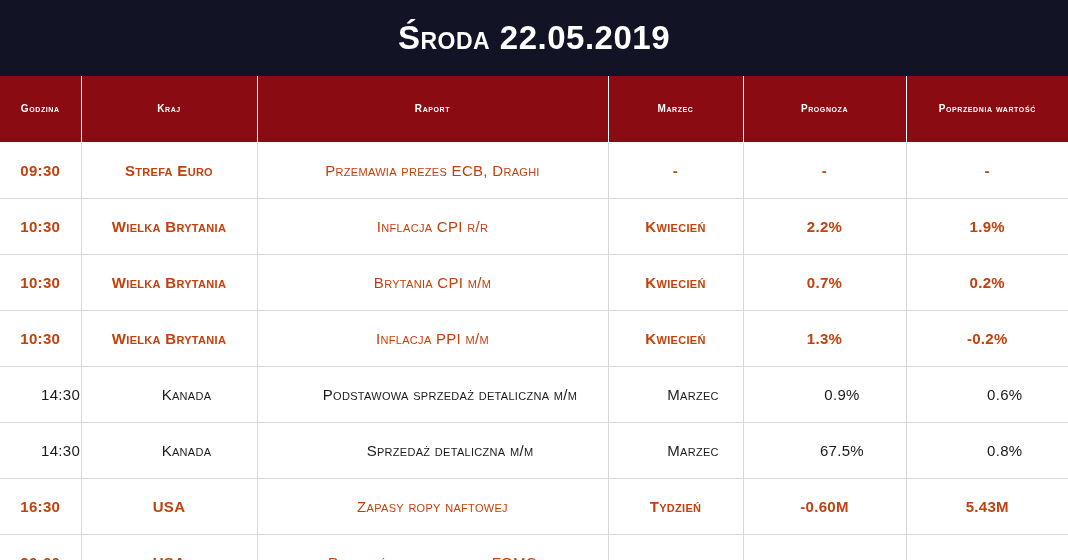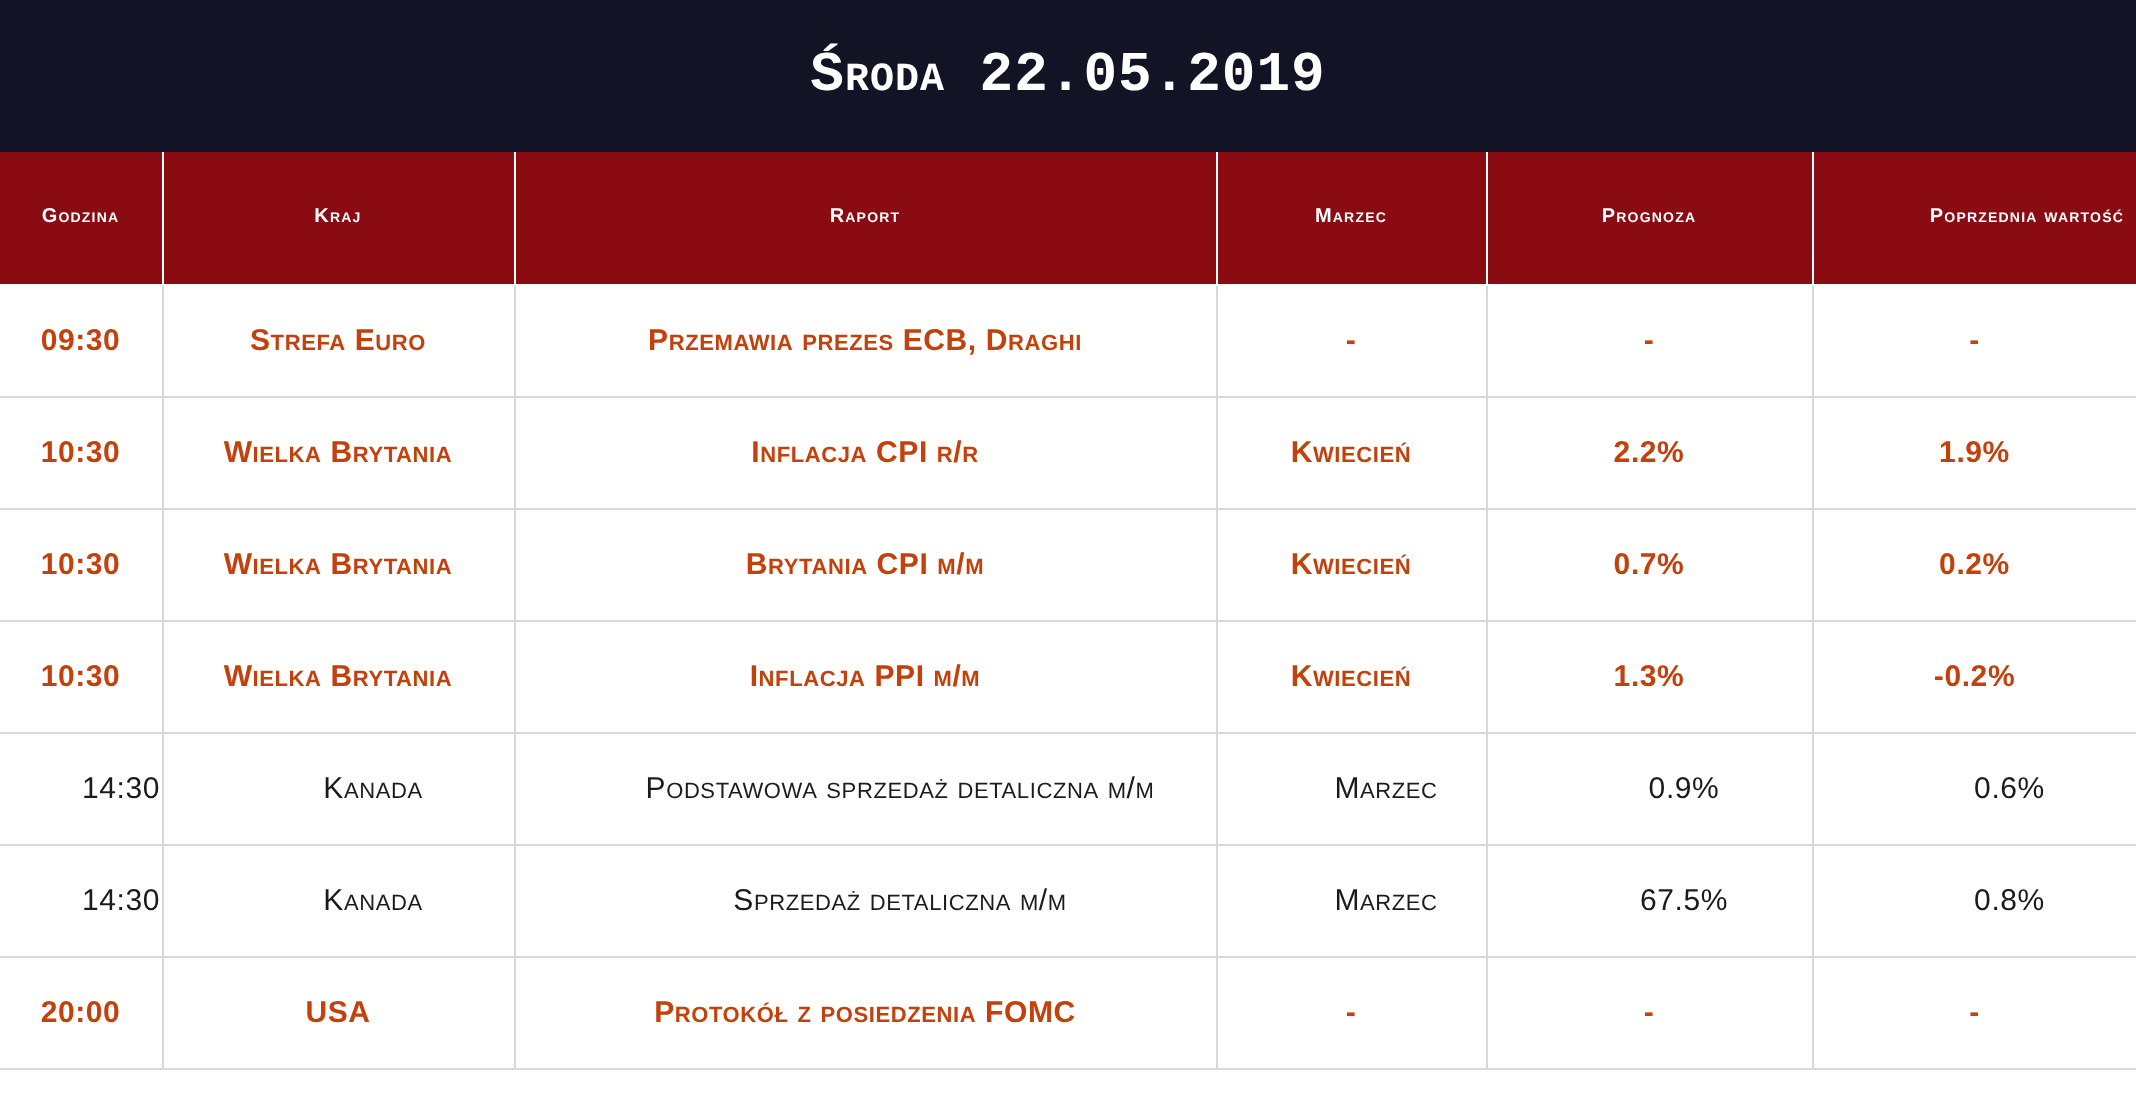--- a/index.html
+++ b/index.html
@@ -24,25 +24,24 @@
   .title-bar {
     height: 76px;
     background: #121325;
     color: #ffffff;
     display: flex;
     align-items: center;
     justify-content: center;
     flex: 0 0 76px;
   }
   .title-bar .title-text {
-    font-size: 28px;
+    font-size: 33px;
     font-weight: bold;
     letter-spacing: 0.5px;
     font-variant: small-caps;
-    font-family: Liberation Mono, monospace;
   }
   
   table.events {
     width: 1068px;
     border-collapse: collapse;
     table-layout: fixed;
   }
   table.events col.c-time   { width: 81px; }
   table.events col.c-country{ width: 176px; }
   table.events col.c-report { width: 351px; }
@@ -58,21 +57,21 @@
     font-variant: small-caps;
     letter-spacing: 0.6px;
     height: 58px;
     padding: 4px 6px;
     border-right: 1px solid #ffffff;
     border-bottom: 1px solid #ffffff;
     text-align: center;
     vertical-align: middle;
     line-height: 1.35;
   }
-  thead th:last-child { border-right: none; text-align: right; }
+  thead th:last-child { border-right: none; }
 
   tbody td {
     height: 51px;
     padding: 2px 6px;
     border-right: 1px solid #d8d8d8;
     border-bottom: 1px solid #d8d8d8;
     text-align: center;
     vertical-align: middle;
     font-size: 15px;
     font-variant: small-caps;
@@ -80,21 +79,21 @@
     white-space: nowrap;
     overflow: hidden;
   }
   tbody td:last-child { border-right: none; }
   tbody tr td:first-child { border-left: none; }
 
   tbody tr.r-red td { color: #c2410c; font-weight: bold; }
   tbody tr.r-dark td { color: #1b1b1b; font-weight: normal; padding-left: 41px; }
 
   tbody td.cell-report { font-size: 15px; }
-  tbody tr.r-red td.cell-report { font-weight: bold; margin-left: 46px; }
+  tbody tr.r-red td.cell-report { font-weight: normal; margin-left: 46px; }
 </style>
 </head>
 <body>
 
 <div class="calendar">
 
   <div class="title-bar">
     <span class="title-text">Środa 22.05.2019</span>
   </div>
 
@@ -160,20 +159,28 @@
       </tr>
       <tr class="r-dark">
         <td class="cell-time">14:30</td>
         <td class="cell-country">Kanada</td>
         <td class="cell-report">Sprzedaż detaliczna m/m</td>
         <td class="cell-period">Marzec</td>
         <td class="cell-forecast">67.5%</td>
         <td class="cell-previous">0.8%</td>
       </tr>
       <tr class="r-red">
+        <td class="cell-time">16:30</td>
+        <td class="cell-country">USA</td>
+        <td class="cell-report">Zapasy ropy naftowej</td>
+        <td class="cell-period">Tydzień</td>
+        <td class="cell-forecast">-0.60M</td>
+        <td class="cell-previous">5.43M</td>
+      </tr>
+      <tr class="r-red">
         <td class="cell-time">20:00</td>
         <td class="cell-country">USA</td>
         <td class="cell-report">Protokół z posiedzenia FOMC</td>
         <td class="cell-period">-</td>
         <td class="cell-forecast">-</td>
         <td class="cell-previous">-</td>
       </tr>
     </tbody>
   </table>
 

